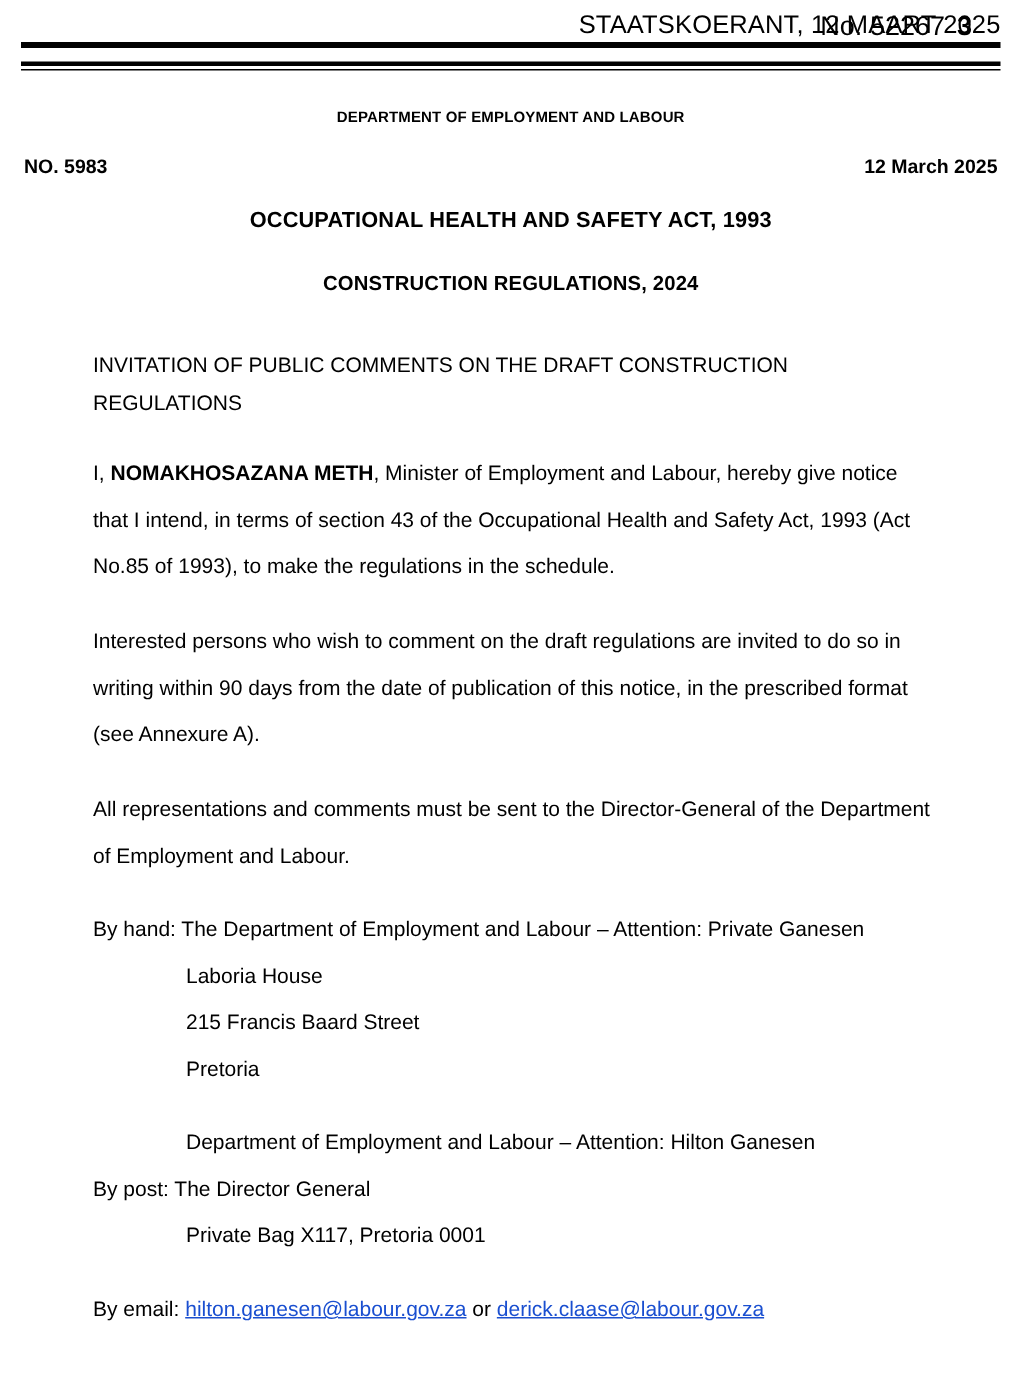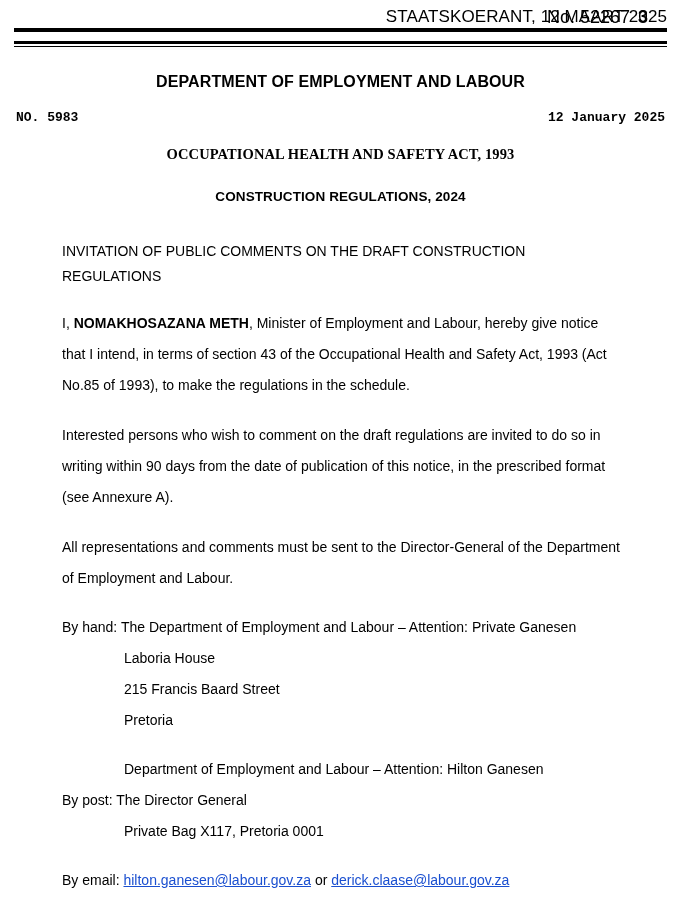--- a/index.html
+++ b/index.html
@@ -84,51 +84,49 @@
   .rule-double .d2 {
     height: 1px;
     background: #000;
     margin-top: 2px;
   }
 
   
   .dept-title {
     text-align: center;
     font-weight: bold;
-    font-size: 16px;
+    font-size: 10px;
     margin-top: 26px;
     letter-spacing: 0.1px;
   }
 
   .notice-line {
     position: relative;
     margin: 19px 14px 0 14px;
     height: 18px;
     font-weight: bold;
     font-size: 13px;
-    font-family: Liberation Mono, monospace;
   }
   .notice-line .notice-no {
     position: absolute;
     left: 2px;
     top: 0;
   }
   .notice-line .notice-date {
     position: absolute;
     right: 2px;
     top: 0;
   }
 
   .act-title {
     text-align: center;
     font-weight: bold;
     font-size: 14.5px;
     margin-top: 18px;
     letter-spacing: 0.1px;
-    font-family: Liberation Serif, serif;
   }
   .regs-title {
     text-align: center;
     font-weight: bold;
     font-size: 13.5px;
     margin-top: 26px;
     letter-spacing: 0.1px;
   }
 
   
@@ -186,21 +184,21 @@
 
   <div class="rule-double">
     <div class="d1"></div>
     <div class="d2"></div>
   </div>
 
   <div class="dept-title">DEPARTMENT OF EMPLOYMENT AND LABOUR</div>
 
   <div class="notice-line">
     <span class="notice-no">NO. 5983</span>
-    <span class="notice-date">12 January 2025</span>
+    <span class="notice-date">12 March 2025</span>
   </div>
 
   <div class="act-title">OCCUPATIONAL HEALTH AND SAFETY ACT, 1993</div>
   <div class="regs-title">CONSTRUCTION REGULATIONS, 2024</div>
 
   <div class="body-wrap">
 
     <div class="heading-bold">INVITATION OF PUBLIC COMMENTS ON THE DRAFT CONSTRUCTION REGULATIONS</div>
 
     <p class="para"><span>I, </span><b>NOMAKHOSAZANA METH</b><span>, Minister of Employment and Labour, hereby give notice that I intend, in terms of section 43 of the Occupational Health and Safety Act, 1993 (Act No.85 of 1993), to make the regulations in the schedule.</span></p>

